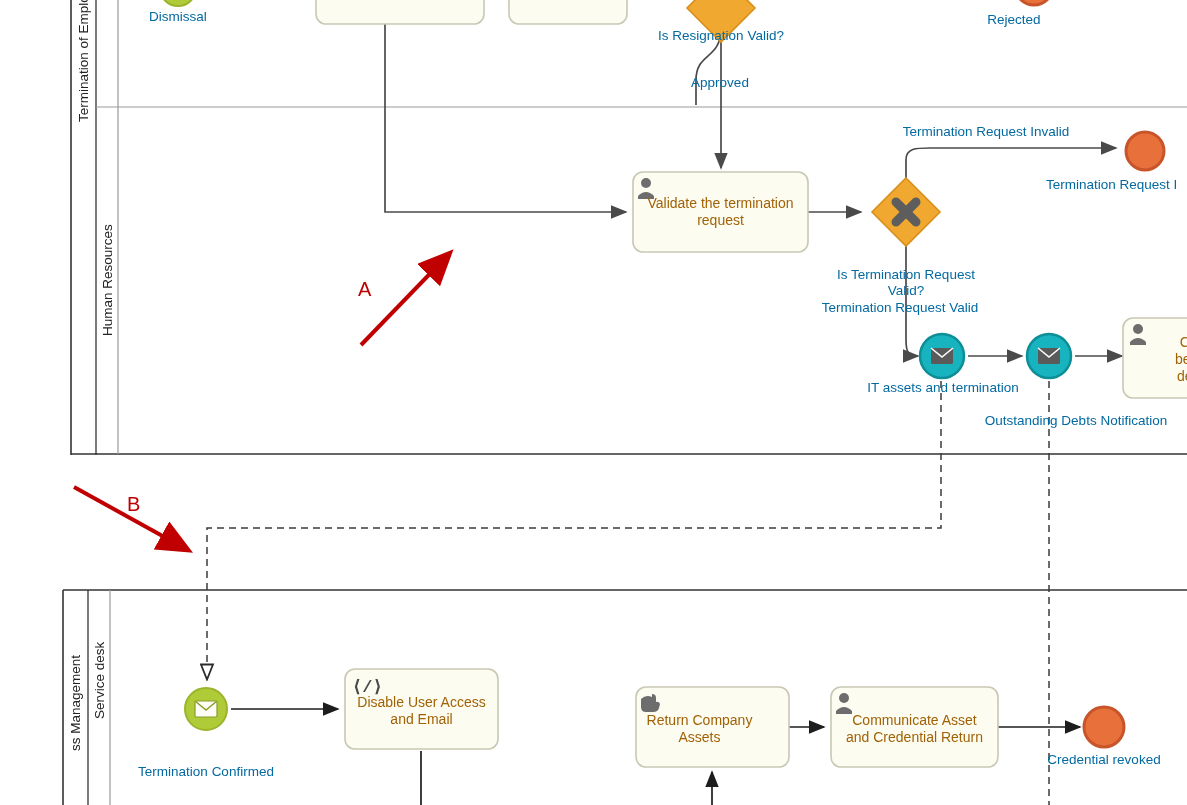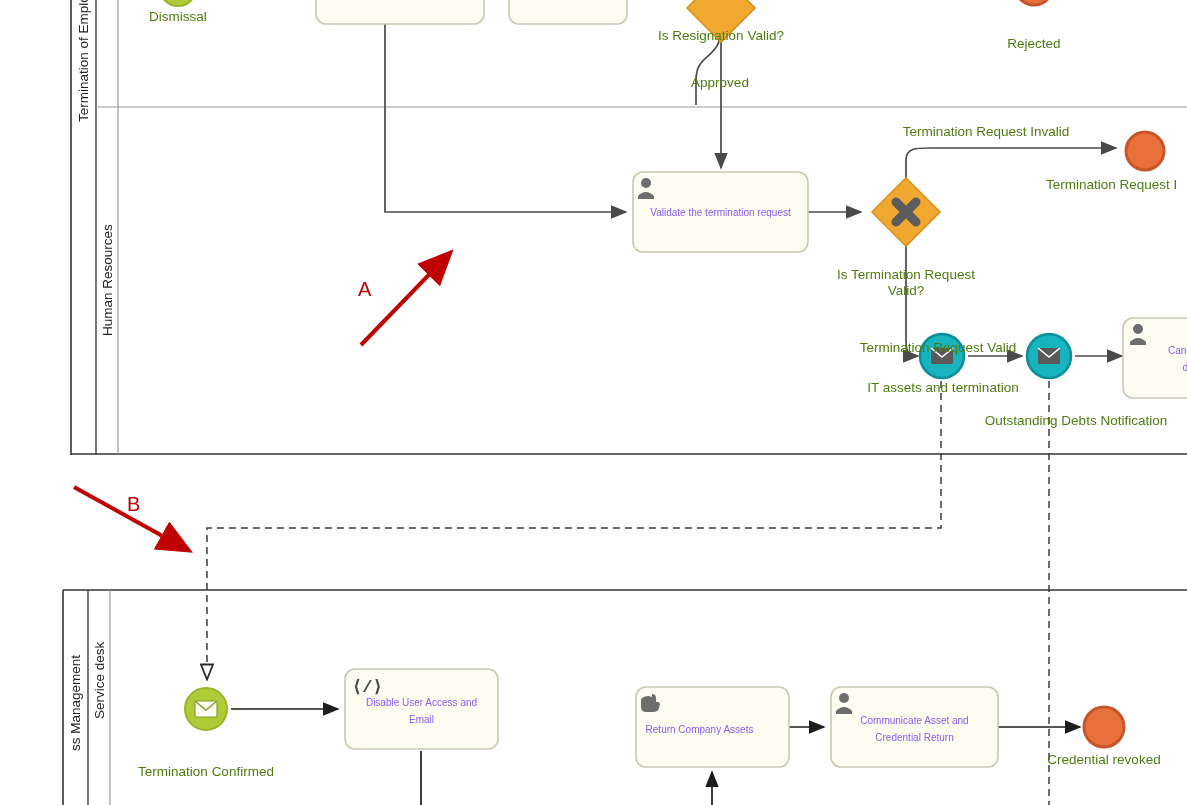--- a/index.html
+++ b/index.html
@@ -1,23 +1,23 @@
 <!DOCTYPE html>
 <html><head>
 <meta charset="utf-8">
 <style>
   html,body{margin:0;padding:0;background:#ffffff;}
   body{width:1187px;height:805px;overflow:hidden;
        font-family:"Liberation Sans","DejaVu Sans",sans-serif;}
   #canvas{position:relative;width:1187px;height:805px;background:#fff;}
   svg.layer{position:absolute;left:0;top:0;width:1187px;height:805px;overflow:visible;}
-  .lbl{position:absolute;color:#4d7c0f;font-size:13.5px;line-height:16px;
+  .lbl{position:absolute;color:#0369a1;font-size:13.5px;line-height:16px;
        text-align:center;white-space:nowrap;pointer-events:none;}
   .lbl.wrap{white-space:normal;}
-  .tasklbl{position:absolute;color:#8b5cf6;font-size:10px;line-height:17px;
+  .tasklbl{position:absolute;color:#a16207;font-size:14px;line-height:17px;
            text-align:center;display:flex;align-items:center;justify-content:center;
            padding:0 8px;box-sizing:border-box;}
   .vlabel{position:absolute;color:#222;font-size:13.5px;
           writing-mode:vertical-rl;transform:rotate(180deg);
           display:flex;align-items:center;justify-content:center;white-space:nowrap;}
   .annot{position:absolute;color:#c00000;font-size:20px;font-weight:400;}
 </style>
 </head>
 <body>
 
@@ -202,33 +202,33 @@
   <div class="tasklbl" style="left:636px;top:703px;width:127px;height:52px;">
     <span>Return Company Assets</span>
   </div>
 
   <div class="tasklbl" style="left:831px;top:703px;width:167px;height:52px;">
     <span>Communicate Asset and Credential Return</span>
   </div>
 
   <div class="lbl" style="left:128px;top:9px;width:100px;">Dismissal</div>
 
-  <div class="lbl" style="left:984px;top:12px;width:100px;margin-top:24px;">Rejected</div>
+  <div class="lbl" style="left:964px;top:12px;width:100px;">Rejected</div>
 
   <div class="lbl" style="left:641px;top:28px;width:160px;">Is Resignation Valid?</div>
 
   <div class="lbl" style="left:670px;top:75px;width:100px;">Approved</div>
 
   <div class="lbl" style="left:896px;top:124px;width:180px;">Termination Request Invalid</div>
 
   <div class="lbl" style="left:1046px;top:177px;width:180px;text-align:left;">Termination Request I</div>
 
   <div class="lbl wrap" style="left:826px;top:267px;width:160px;">Is Termination Request Valid?</div>
 
-  <div class="lbl" style="left:848px;top:300px;width:180px;margin-top:40px;">Termination Request Valid</div>
+  <div class="lbl" style="left:810px;top:300px;width:180px;">Termination Request Valid</div>
 
   <div class="lbl" style="left:853px;top:380px;width:180px;">IT assets and termination</div>
 
   <div class="lbl" style="left:960px;top:413px;width:232px;">Outstanding Debts Notification</div>
 
   <div class="lbl" style="left:126px;top:764px;width:160px;">Termination Confirmed</div>
 
   <div class="lbl" style="left:1024px;top:752px;width:160px;">Credential revoked</div>
 
   <div class="annot" style="left:358px;top:278px;">A</div>

